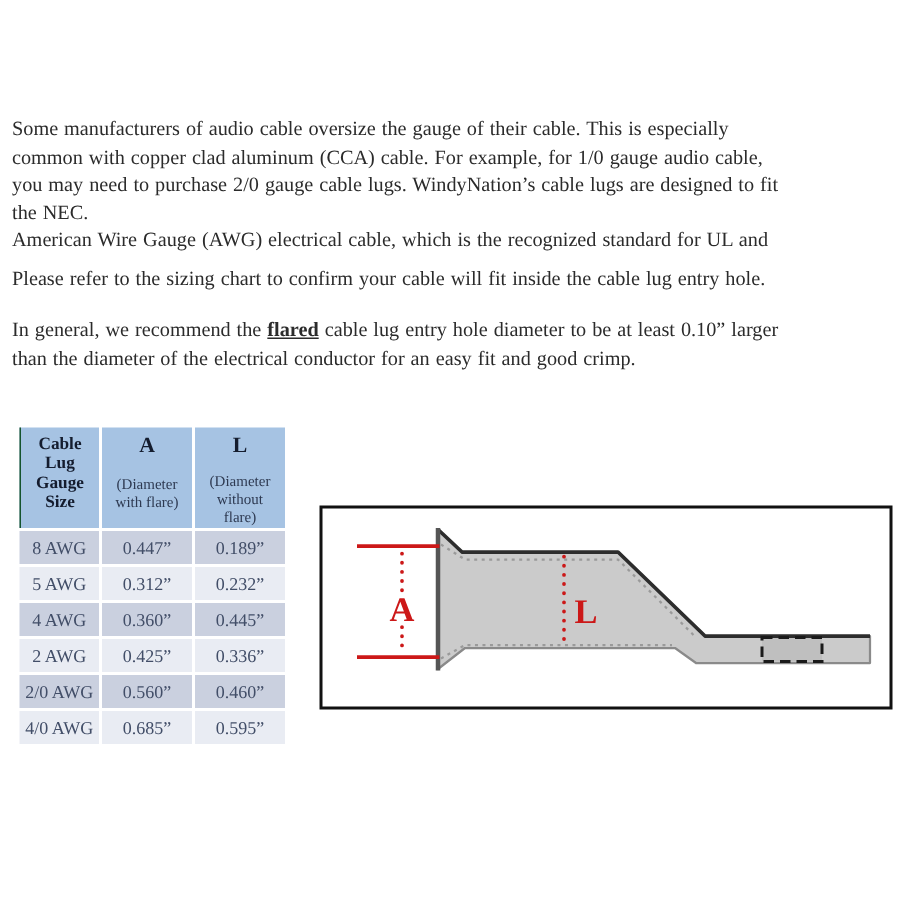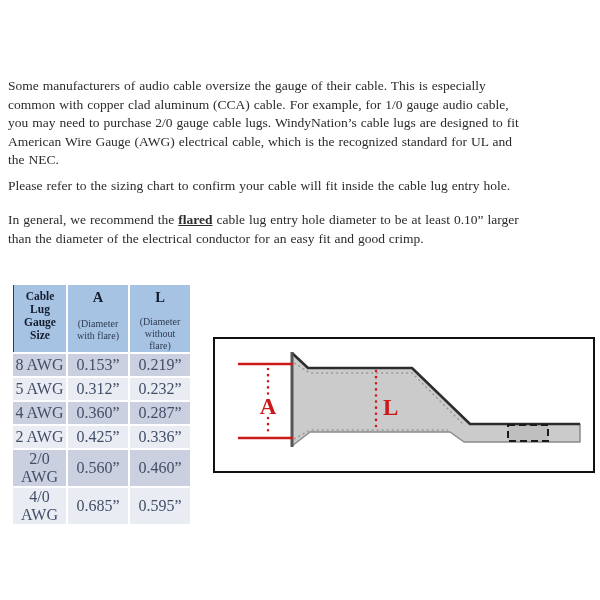--- a/index.html
+++ b/index.html
@@ -69,21 +69,21 @@
     width: 50px;
     margin: 0 auto;
     font-size: 10px;
     line-height: 12px;
     color: #2e3a52;
   }
   .hdr-sub.sub-a { margin-top: 13px; }
   .hdr-sub.sub-l { margin-top: 11px; }
   .sizing-table td {
     height: 22px;
-    font-size: 16px;
+    font-size: 12px;
     color: #424e68;
   }
   .sizing-table tbody tr:nth-child(odd) td { background: #cad0df; }
   .sizing-table tbody tr:nth-child(even) td { background: #e9ecf3; }
 
   
   .diagram-box {
     position: absolute;
     left: 213px;
     top: 337px;
@@ -97,22 +97,22 @@
 </head>
 <body>
 
 <main class="page">
 
   <section class="text-block">
     <div class="para para-1">
       <div class="line">Some manufacturers of audio cable oversize the gauge of their cable. This is especially</div>
       <div class="line">common with copper clad aluminum (CCA) cable. For example, for 1/0 gauge audio cable,</div>
       <div class="line">you may need to purchase 2/0 gauge cable lugs. WindyNation’s cable lugs are designed to fit</div>
+      <div class="line">the NEC.</div>
       <div class="line">American Wire Gauge (AWG) electrical cable, which is the recognized standard for UL and</div>
-      <div class="line">the NEC.</div>
     </div>
     <div class="para para-2">
       <div class="line">Please refer to the sizing chart to confirm your cable will fit inside the cable lug entry hole.</div>
     </div>
     <div class="para para-3">
       <div class="line"><span>In general, we recommend the </span><span class="bold">flared</span><span> cable lug entry hole diameter to be at least 0.10” larger</span></div>
       <div class="line">than the diameter of the electrical conductor for an easy fit and good crimp.</div>
     </div>
   </section>
 
@@ -128,32 +128,32 @@
         </th>
         <th>
           <span class="hdr-title">L</span>
           <span class="hdr-sub sub-l">(Diameter without flare)</span>
         </th>
       </tr>
     </thead>
     <tbody>
       <tr>
         <td>8 AWG</td>
-        <td>0.153”</td>
-        <td>0.219”</td>
+        <td>0.447”</td>
+        <td>0.189”</td>
       </tr>
       <tr>
         <td>5 AWG</td>
         <td>0.312”</td>
         <td>0.232”</td>
       </tr>
       <tr>
         <td>4 AWG</td>
         <td>0.360”</td>
-        <td>0.287”</td>
+        <td>0.445”</td>
       </tr>
       <tr>
         <td>2 AWG</td>
         <td>0.425”</td>
         <td>0.336”</td>
       </tr>
       <tr>
         <td>2/0 AWG</td>
         <td>0.560”</td>
         <td>0.460”</td>

